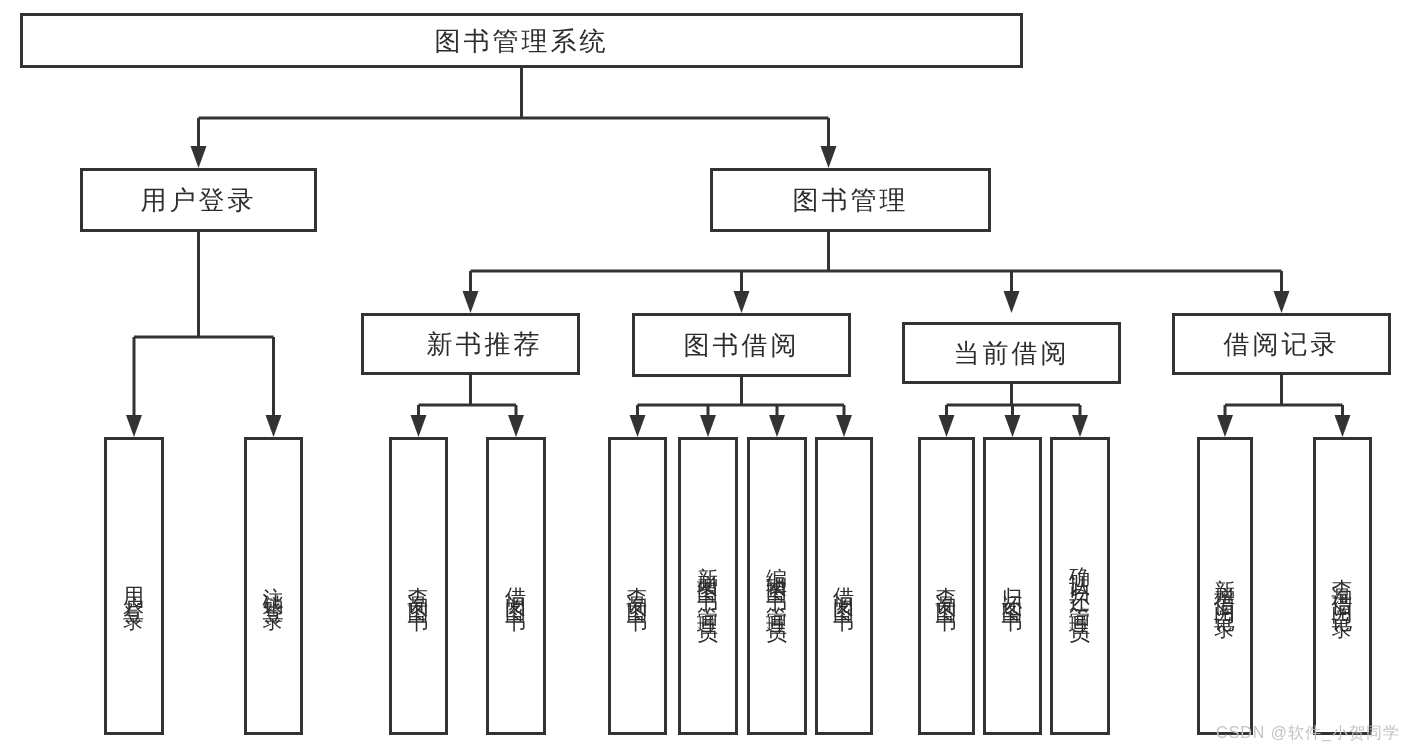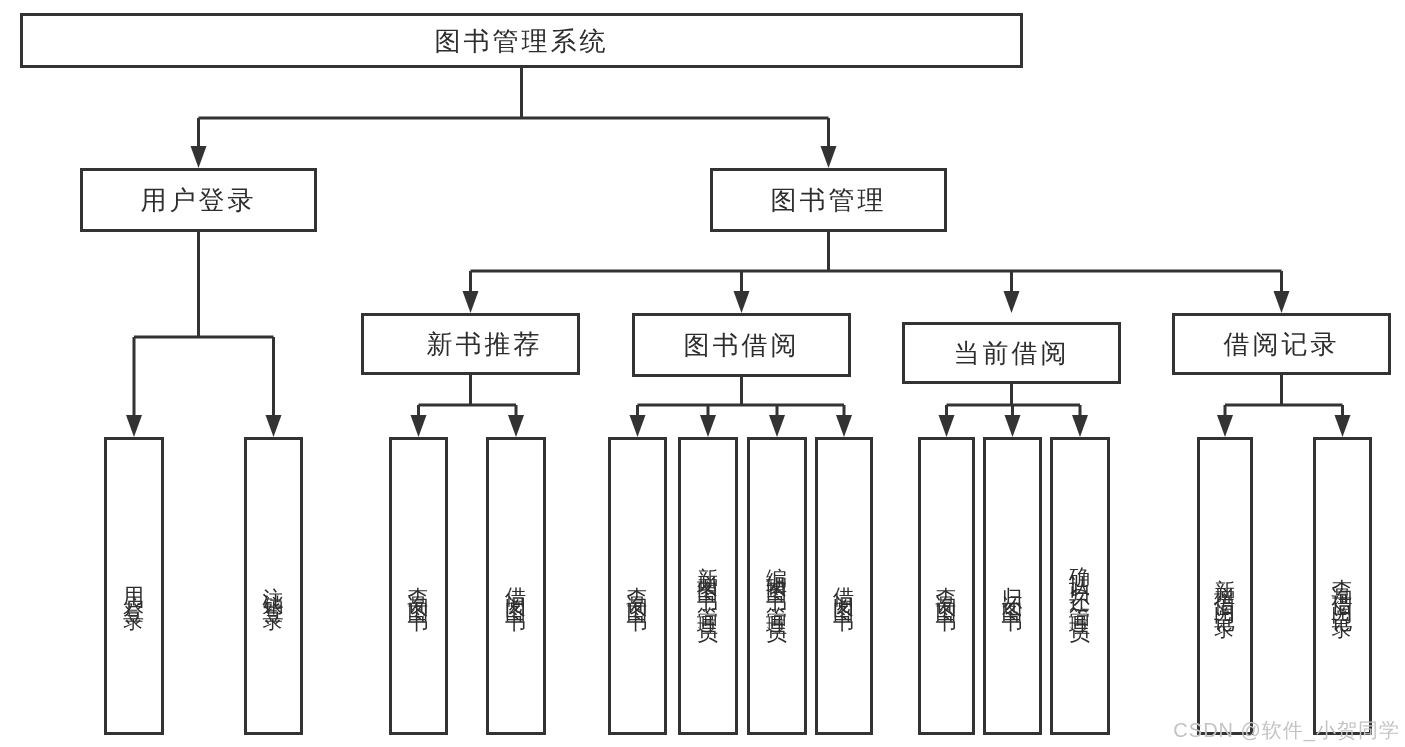--- a/index.html
+++ b/index.html
@@ -54,21 +54,21 @@
     text-orientation:mixed;
     font-size:21px;
     letter-spacing:8px;
     top:437px;
     height:298px;
   }
   .watermark{
     position:absolute;
     right:5px;
     bottom:3px;
-    font-size:20px;
+    font-size:16px;
     letter-spacing:1px;
     color:var(--watermark);
     z-index:5;
     white-space:nowrap;
   }
 </style>
 </head>
 <body>
 
 <div class="stage">
@@ -119,21 +119,21 @@
     <g>
       <path d="M1281.5,375 V405 M1225,405 H1342.5 M1225,405 V418 M1342.5,405 V418"></path>
       <polygon points="1217,415 1233,415 1225,437"></polygon>
       <polygon points="1334.5,415 1350.5,415 1342.5,437"></polygon>
     </g>
   </svg>
 
   <div class="node h-node" style="left:20px;top:13px;width:1003px;height:55px;">图书管理系统</div>
 
   <div class="node h-node" style="left:80px;top:168px;width:237px;height:64px;">用户登录</div>
-  <div class="node h-node" style="left:710px;top:168px;width:237px;height:64px;">图书管理</div>
+  <div class="node h-node" style="left:710px;top:168px;width:281px;height:64px;">图书管理</div>
 
   <div class="node h-node" style="left:361px;top:313px;width:219px;height:62px;padding-left:28px;">新书推荐</div>
   <div class="node h-node" style="left:632px;top:313px;width:219px;height:64px;">图书借阅</div>
   <div class="node h-node" style="left:902px;top:322px;width:219px;height:62px;">当前借阅</div>
   <div class="node h-node" style="left:1172px;top:313px;width:219px;height:62px;">借阅记录</div>
 
   <div class="node v-node" style="left:104px;width:60px;">用户登录</div>
   <div class="node v-node" style="left:244px;width:59px;">注销登录</div>
 
   <div class="node v-node" style="left:389px;width:59px;">查询图书</div>

